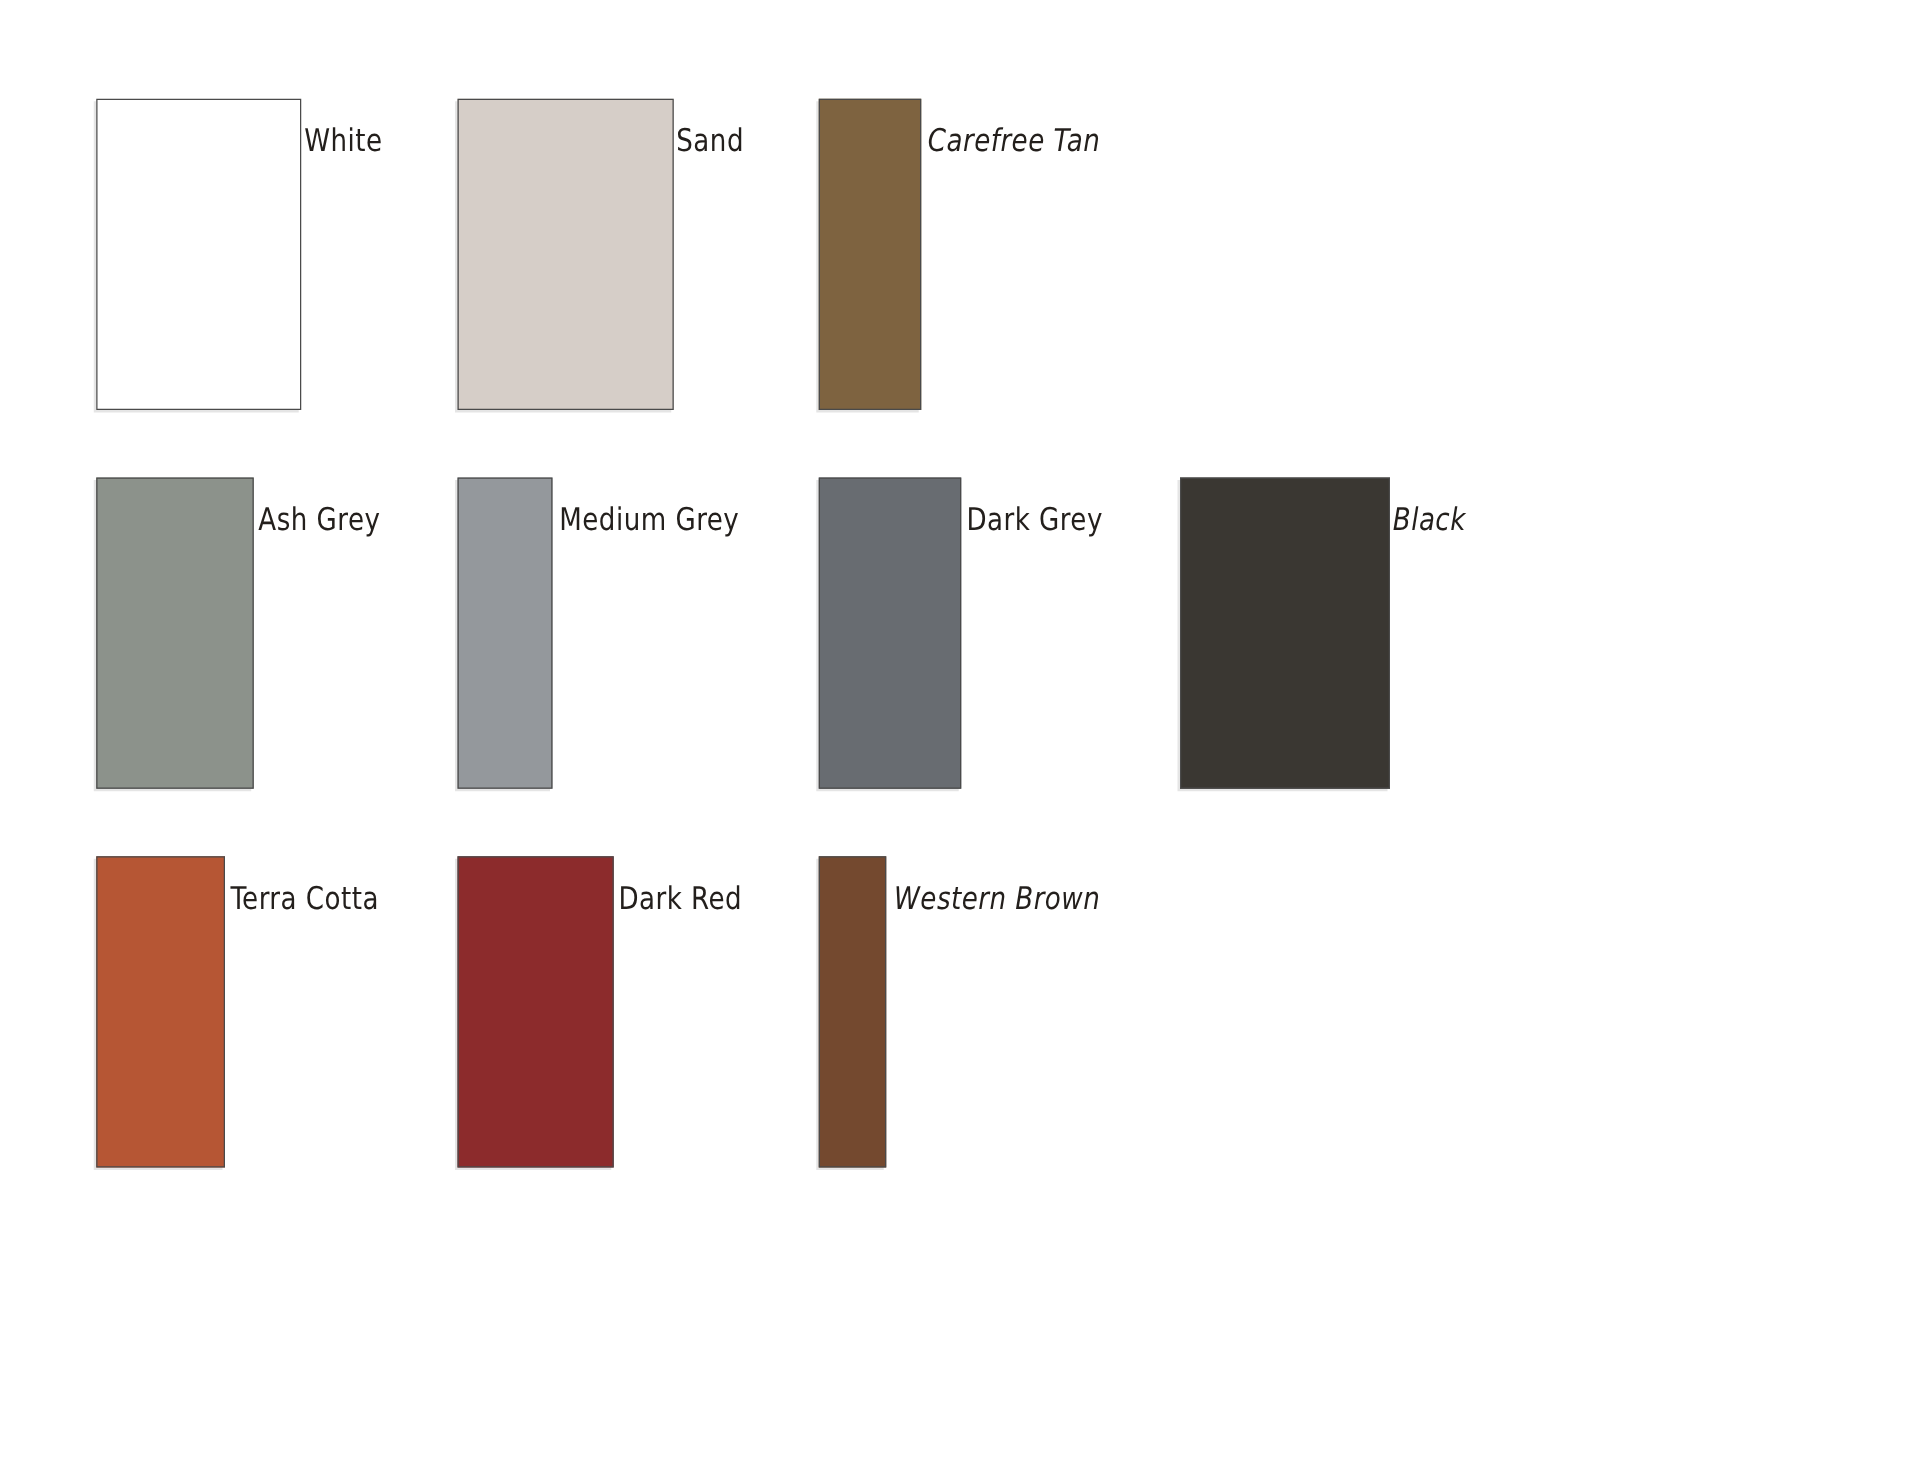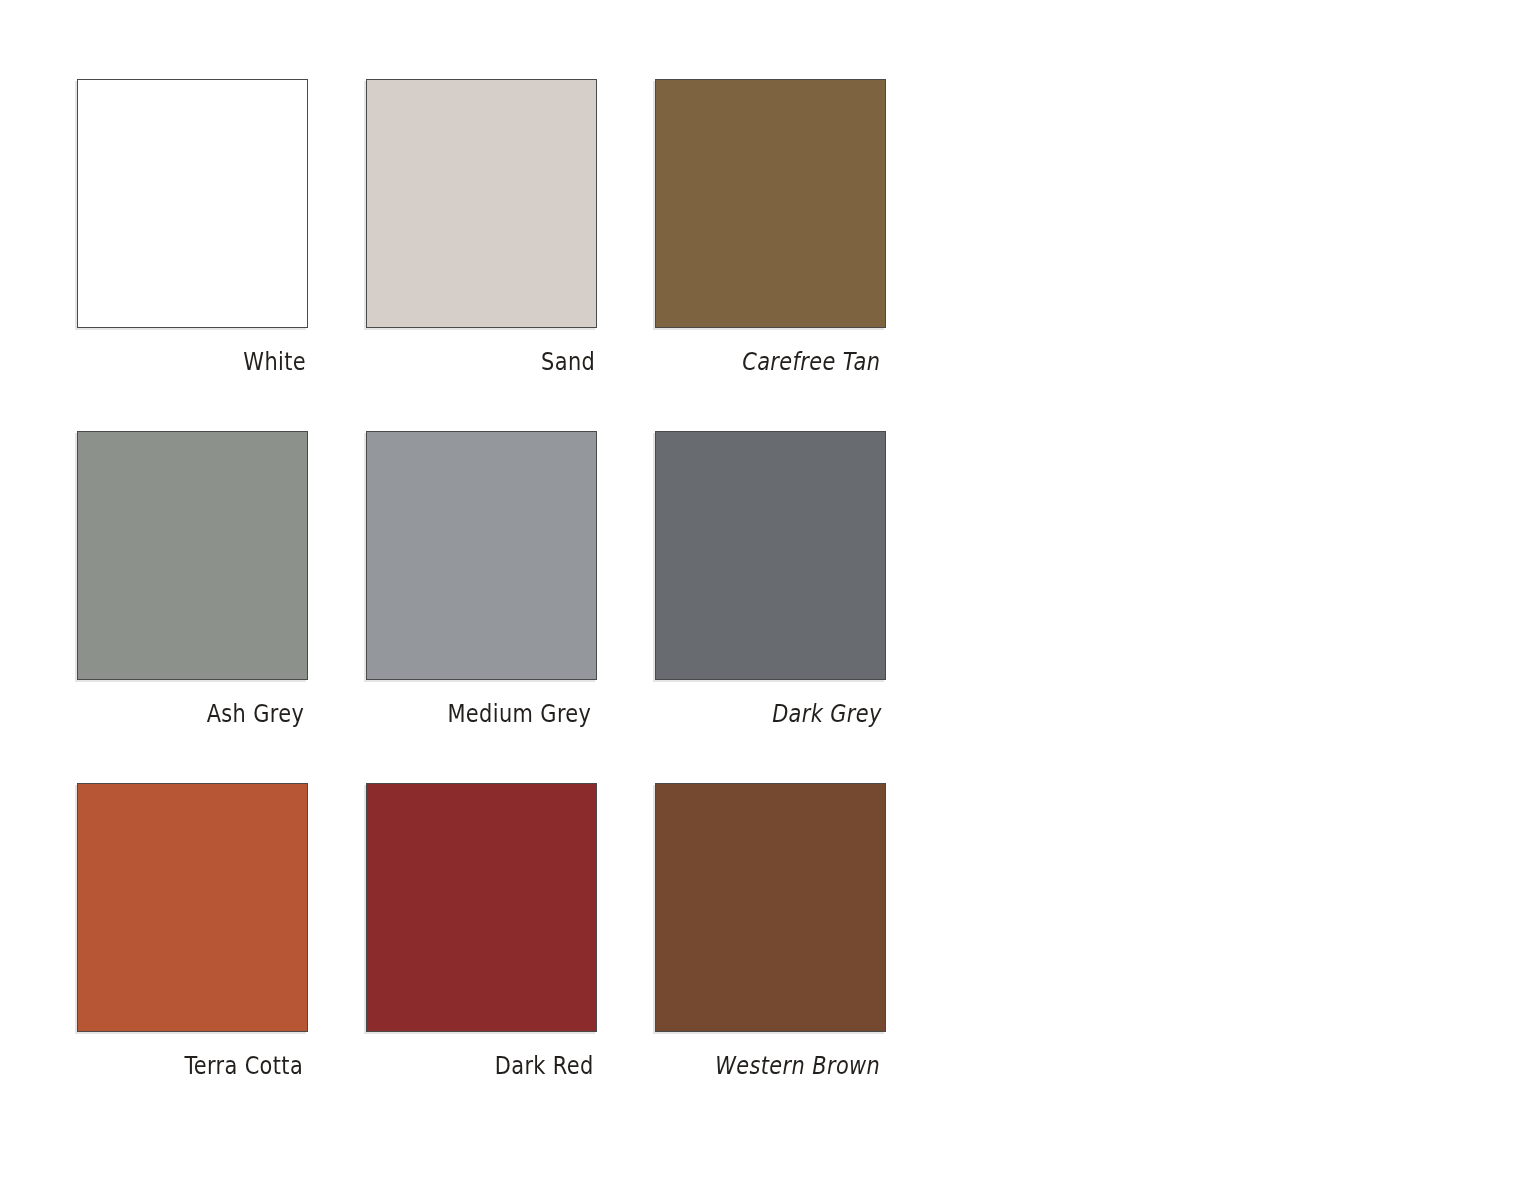--- a/index.html
+++ b/index.html
@@ -24,22 +24,21 @@
     display: flex;
     justify-content: flex-start;
     align-items: flex-start;
     padding-left: 77px;
     margin-bottom: 54px;
   }
   .swatch-cell {
     width: 231px;
     margin-right: 58px;
     display: flex;
-    flex-direction: column;
-    align-items: flex-end;
+    align-items: flex-start;
   }
   .swatch-cell:last-child {
     margin-right: 0;
     font-style: italic;
   }
   .swatch-chip {
     width: 231px;
     height: 249px;
     box-sizing: border-box;
     border: 1px solid #4a4a4a;
@@ -88,20 +87,24 @@
       <div class="swatch-label">Ash Grey</div>
     </div>
     <div class="swatch-cell">
       <div class="swatch-chip" style="background:#94989C;border-color:#4A4A4A;"></div>
       <div class="swatch-label">Medium Grey</div>
     </div>
     <div class="swatch-cell">
       <div class="swatch-chip" style="background:#686C71;border-color:#4A4A4A;"></div>
       <div class="swatch-label">Dark Grey</div>
     </div>
+    <div class="swatch-cell">
+      <div class="swatch-chip" style="background:#3A3732;border-color:#4A4A4A;"></div>
+      <div class="swatch-label">Black</div>
+    </div>
   </div>
 
   <div class="swatch-row">
     <div class="swatch-cell">
       <div class="swatch-chip" style="background:#B65634;border-color:#4A4A4A;"></div>
       <div class="swatch-label">Terra Cotta</div>
     </div>
     <div class="swatch-cell">
       <div class="swatch-chip" style="background:#8C2B2C;border-color:#4A4A4A;"></div>
       <div class="swatch-label">Dark Red</div>

